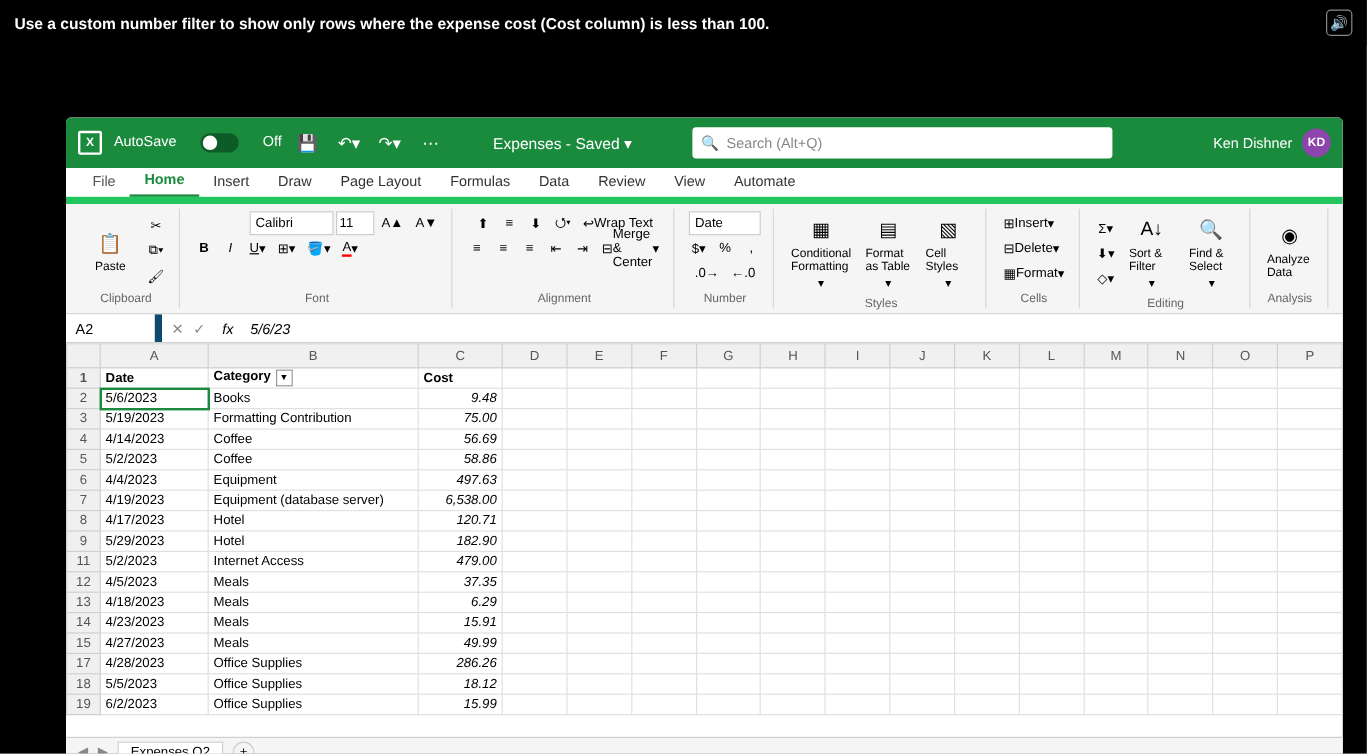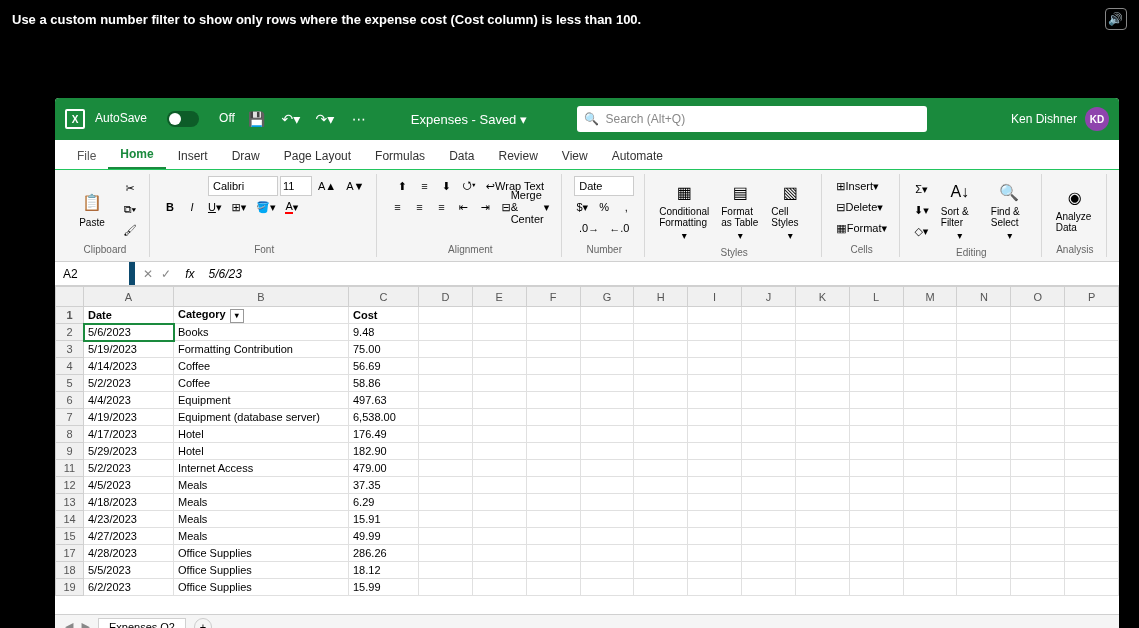--- a/index.html
+++ b/index.html
@@ -15,21 +15,21 @@
 .titlebar .autosave { display:flex; align-items:flex-start; gap:20px; font-size:12px;}
 .titlebar .toggle { width:32px;height:16px;background:#0d5c28;border-radius:8px;position:relative;}
 .titlebar .toggle::after{content:"";position:absolute;width:12px;height:12px;background:#fff;border-radius:50%;top:2px;left:2px;}
 .titlebar .tb-btn { width:24px;height:24px;display:flex;align-items:center;justify-content:center;font-size:14px;cursor:pointer;}
 .titlebar .title-text { font-size:13px; margin-left:30px;}
 .titlebar .search { flex:1; max-width:350px; margin-left:40px; height:26px; background:#fff; border-radius:3px; display:flex;align-items:center;padding:0 8px;gap:6px;}
 .titlebar .search span{color:#888;font-size:12px;}
 .titlebar .user { margin-left:auto; display:flex;align-items:center;gap:8px;font-size:12px;}
 .titlebar .avatar{width:24px;height:24px;border-radius:50%;background:#8e44ad;display:flex;align-items:center;justify-content:center;font-size:10px;font-weight:bold;}
 
-.tabs { display:flex; background:#fff; border-bottom:1px solid #22c55e; padding:0 10px; height:30px; align-items:end;}
+.tabs { display:flex; background:#fff; border-bottom:6px solid #22c55e; padding:0 10px; height:30px; align-items:end;}
 .tabs .tab { padding:6px 12px; font-size:12px; cursor:pointer; color:#333;}
 .tabs .tab.file { color:#555;}
 .tabs .tab.active { border-bottom:2px solid #1a8a3d; color:#1a8a3d; font-weight:600;}
 
 .ribbon { display:flex; background:#f5f5f5; border-bottom:1px solid #d0d0d0; height:92px; padding:4px 6px; gap:2px;}
 .group { border-right:1px solid #d8d8d8; padding:2px 8px; display:flex; flex-direction:column; justify-content:space-between; align-items:center;}
 .group-label { font-size:10px; color:#666; text-align:center; padding-top:2px;}
 .group-body { display:flex; gap:4px; align-items:center; flex:1;}
 .rbtn { min-width:20px; height:20px; display:flex; align-items:center; justify-content:center; font-size:11px; cursor:pointer; border:1px solid transparent; padding:0 3px;}
 .big-btn { display:flex; flex-direction:column; align-items:center; gap:2px; font-size:10px; padding:4px; cursor:pointer; min-width:46px;}
@@ -50,21 +50,21 @@
 table.sheet { border-collapse:collapse; font-size:11px; width:100%;}
 table.sheet th { background:#f0f0f0; border:1px solid #d0d0d0; font-weight:normal; color:#555; height:20px; font-size:11px;}
 table.sheet th.corner{width:28px;}
 table.sheet th.colhead{min-width:52px;}
 table.sheet th.colA{width:90px;}
 table.sheet th.colB{width:175px;}
 table.sheet th.colC{width:70px;}
 table.sheet td { border:1px solid #e0e0e0; height:17px; padding:0 4px; white-space:nowrap;}
 table.sheet td.rowhead { background:#f0f0f0; text-align:center; color:#555; width:28px; border:1px solid #d0d0d0;}
 table.sheet tr.header-row td { font-weight:bold;}
-table.sheet td.num { }
+table.sheet td.num { text-align:right;font-style:italic;}
 td.selected { outline:2px solid #1a8a3d; outline-offset:-1px;}
 th.activecol, td.rowhead.activerow { background:#d8e8d8;}
 
 .sheet-tabs { position:absolute; bottom:0; left:0; right:0; height:24px; background:#f5f5f5; border-top:1px solid #d0d0d0; display:flex; align-items:center; padding:0 10px; gap:8px; font-size:11px;}
 .sheet-tabs .nav{color:#888;cursor:pointer;}
 .sheet-tabs .stab { padding:2px 10px; background:#fff; border:1px solid #d0d0d0; border-bottom:none; text-decoration:underline; cursor:pointer;}
 .sheet-tabs .add { width:18px;height:18px;border:1px solid #ccc;border-radius:50%;display:flex;align-items:center;justify-content:center;cursor:pointer;}
 
 .filter-arrow{display:inline-block;width:14px;height:14px;border:1px solid #999;font-size:8px;text-align:center;line-height:12px;margin-left:4px;background:#fff;}
 </style>
@@ -402,21 +402,21 @@
             <td></td>
             <td></td>
             <td></td>
             <td></td>
             <td></td>
           </tr>
           <tr>
             <td class="rowhead">8</td>
             <td class="">4/17/2023</td>
             <td>Hotel</td>
-            <td class="num">176.49</td>
+            <td class="num">120.71</td>
             <td></td>
             <td></td>
             <td></td>
             <td></td>
             <td></td>
             <td></td>
             <td></td>
             <td></td>
             <td></td>
             <td></td>

